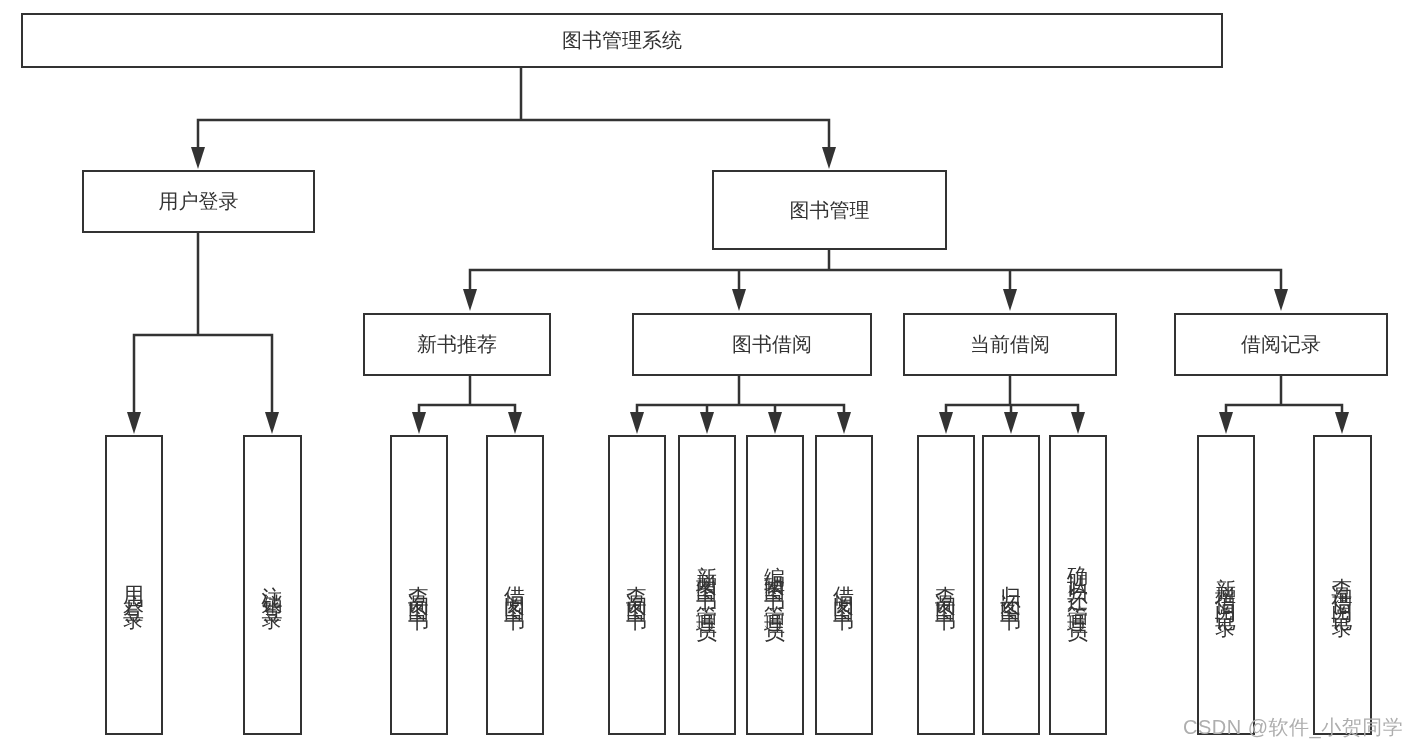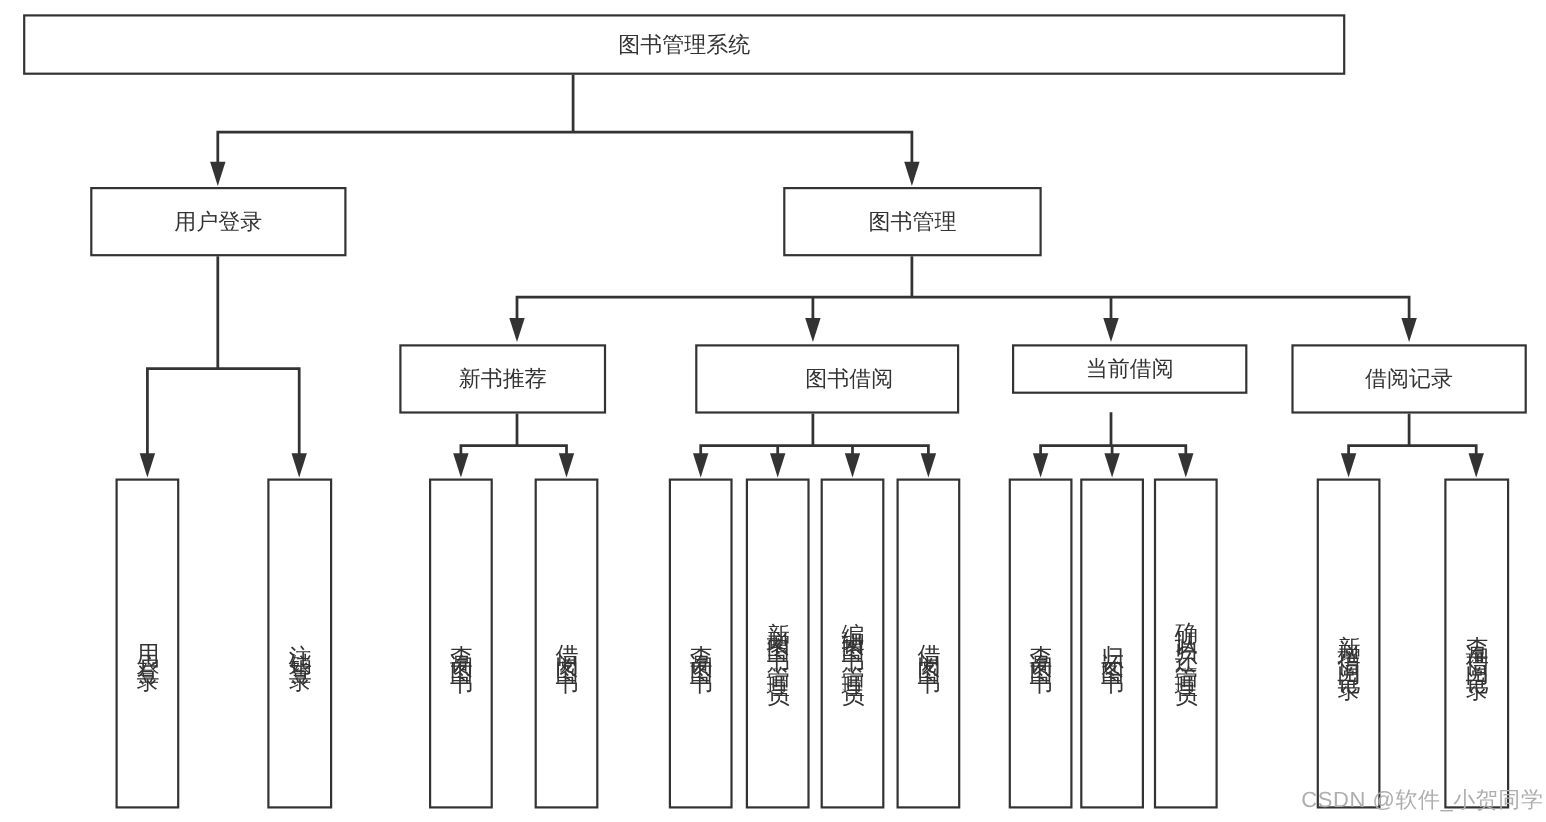--- a/index.html
+++ b/index.html
@@ -106,31 +106,31 @@
     </g>
   </svg>
 
   <div class="box" style="left:21px; top:13px; width:1202px; height:55px;">
     <span class="hlabel">图书管理系统</span>
   </div>
 
   <div class="box" style="left:82px; top:170px; width:233px; height:63px;">
     <span class="hlabel">用户登录</span>
   </div>
-  <div class="box" style="left:712px; top:170px; width:235px; height:63px;">
+  <div class="box" style="left:712px; top:170px; width:235px; height:80px;">
     <span class="hlabel">图书管理</span>
   </div>
 
   <div class="box" style="left:363px; top:313px; width:188px; height:63px;">
     <span class="hlabel">新书推荐</span>
   </div>
   <div class="box" style="left:632px; top:313px; width:240px; height:63px;padding-left:40px;">
     <span class="hlabel">图书借阅</span>
   </div>
-  <div class="box" style="left:903px; top:313px; width:214px; height:45px;margin-left:17px;">
+  <div class="box" style="left:903px; top:313px; width:214px; height:63px;">
     <span class="hlabel">当前借阅</span>
   </div>
   <div class="box" style="left:1174px; top:313px; width:214px; height:63px;">
     <span class="hlabel">借阅记录</span>
   </div>
 
   <div class="box" style="left:105px; top:435px; width:58px; height:300px;">
     <span class="vtext">用户登录</span>
   </div>
   <div class="box" style="left:243px; top:435px; width:59px; height:300px;">

